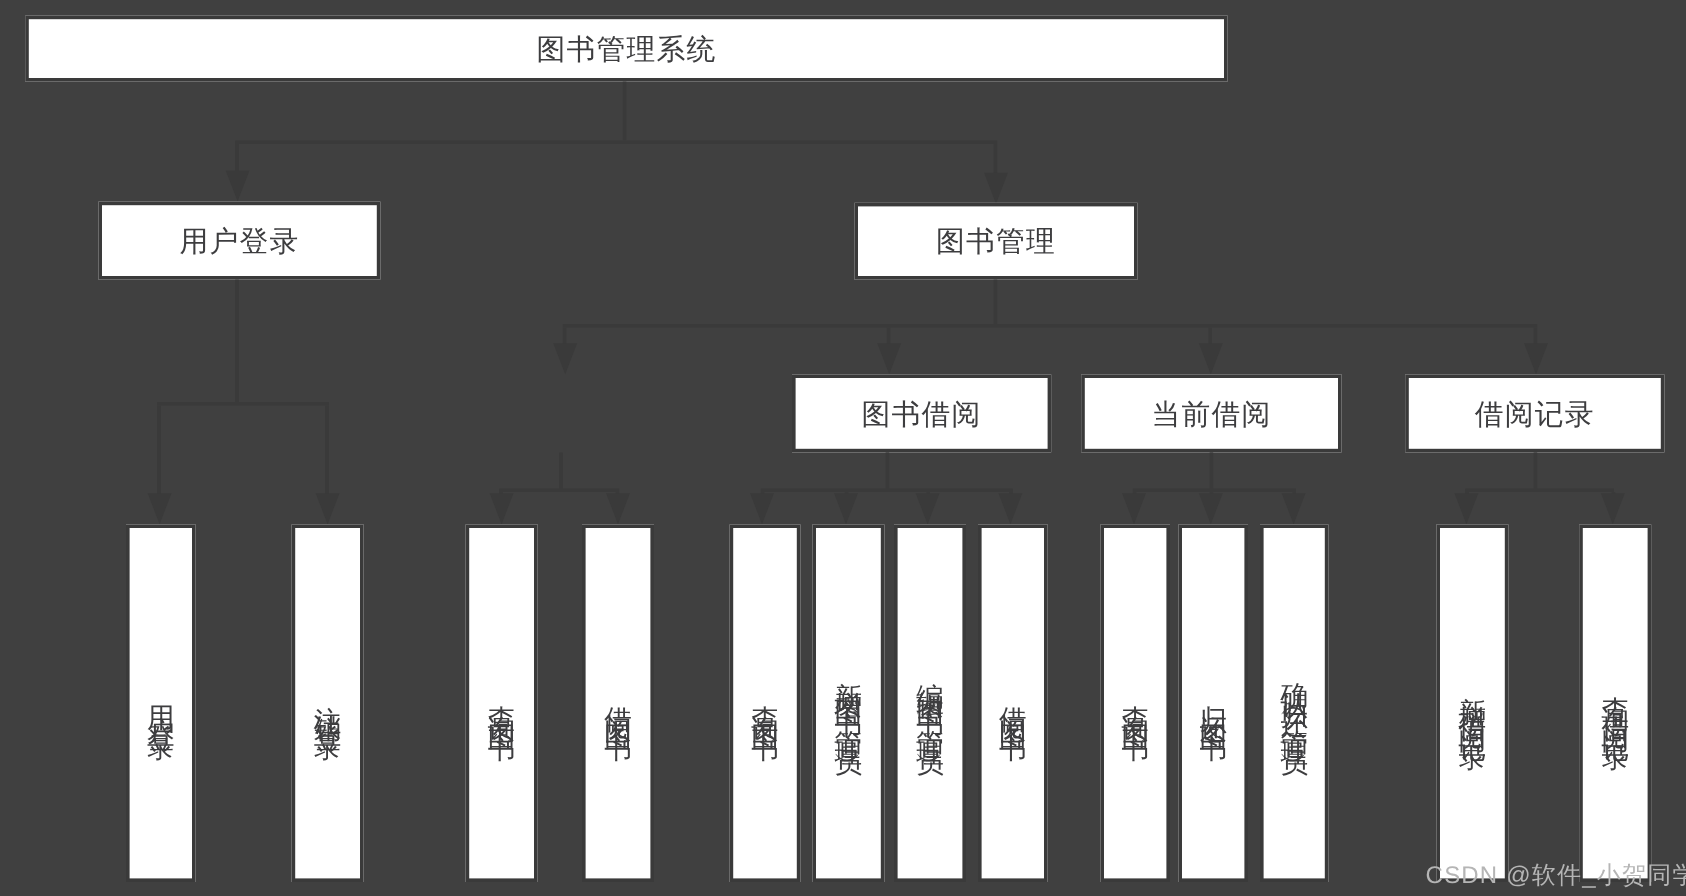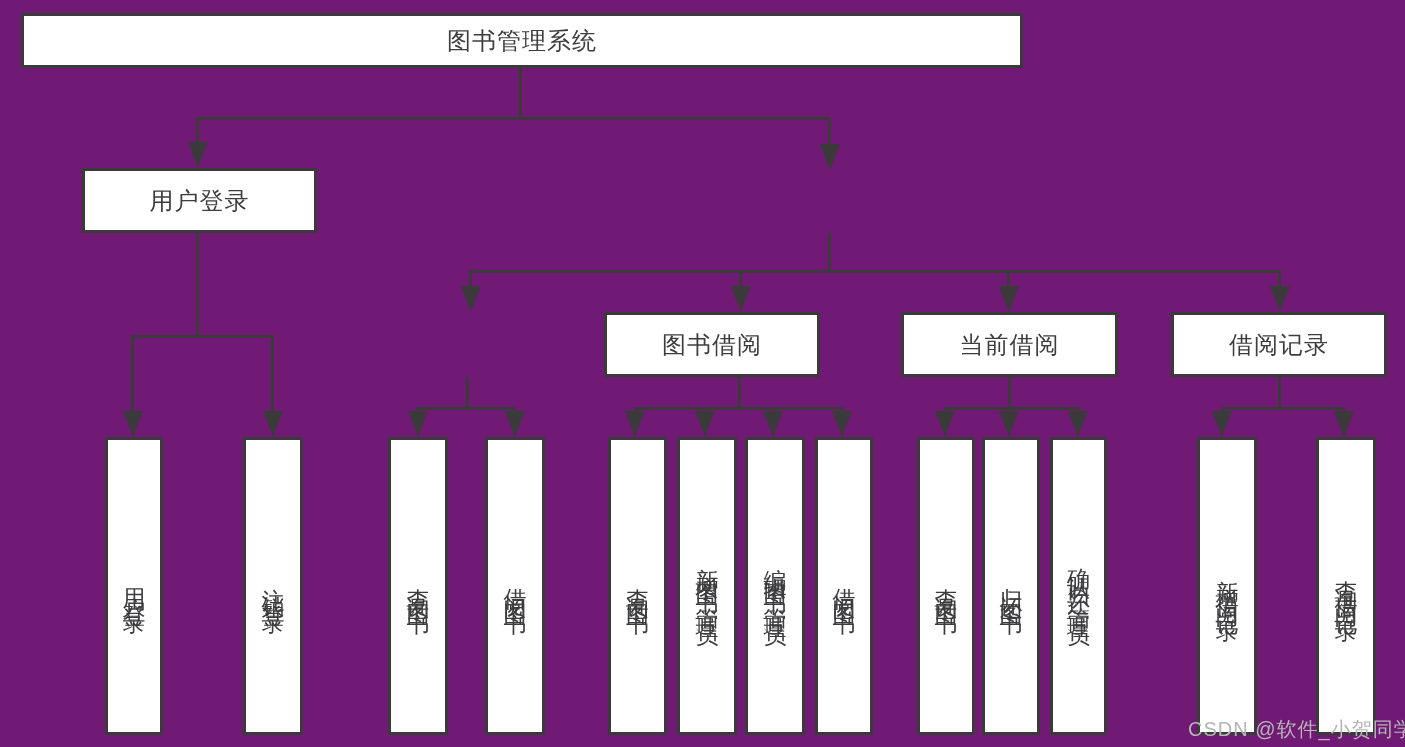--- a/index.html
+++ b/index.html
@@ -2,21 +2,21 @@
 <html style="--line: #3a3a3a; --text: #3d3d3f; --wm: #b5b5b5;"><head>
 <meta charset="utf-8">
 <style>
   :root{
     --line:#3a3a3a;
     --text:#3d3d3f;
     --wm:#b5b5b5;
   }
   html,body{margin:0;padding:0;background:#ffffff;}
   body{font-family:"Liberation Sans","DejaVu Sans",sans-serif;}
-  .canvas{position:relative;width:1405px;height:747px;background:#701a75;overflow:hidden;}
+  .canvas{position:relative;width:1405px;height:747px;background:#404040;overflow:hidden;}
   .box{
     position:absolute;box-sizing:border-box;background:#ffffff;
     border:3px solid var(--line);color:var(--text);
     display:flex;align-items:center;justify-content:center;
   }
   .hbox{font-size:24px;letter-spacing:1px;}
   .vbox{font-size:23px;}
   .vbox .vtxt{
     writing-mode:vertical-rl;
     letter-spacing:8px;
@@ -46,40 +46,43 @@
   <div class="ln" style="left:519px;top:68px;width:3px;height:49px;"></div>
   <div class="ln" style="left:196px;top:117px;width:635px;height:3px;"></div>
   <div class="ln" style="left:196px;top:120px;width:3px;height:26px;"></div>
   <div class="arw" style="left:188px;top:142px;"></div>
   <div class="ln" style="left:828px;top:120px;width:3px;height:26px;"></div>
   <div class="arw" style="left:820px;top:144px;"></div>
 
   <div class="box hbox" style="left:82px;top:168px;width:235px;height:65px;">
     <span>用户登录</span>
   </div>
+  <div class="box hbox" style="left:712px;top:169px;width:236px;height:64px;">
+    <span>图书管理</span>
+  </div>
 
   <div class="ln" style="left:196px;top:233px;width:3px;height:104px;"></div>
   <div class="ln" style="left:131px;top:335px;width:143px;height:3px;"></div>
   <div class="ln" style="left:131px;top:338px;width:3px;height:75px;"></div>
   <div class="arw" style="left:123px;top:411px;"></div>
   <div class="ln" style="left:271px;top:338px;width:3px;height:75px;"></div>
   <div class="arw" style="left:263px;top:411px;"></div>
 
   <div class="ln" style="left:828px;top:233px;width:3px;height:39px;"></div>
   <div class="ln" style="left:469px;top:270px;width:812px;height:3px;"></div>
   <div class="ln" style="left:469px;top:273px;width:3px;height:15px;"></div>
   <div class="arw" style="left:461px;top:286px;"></div>
   <div class="ln" style="left:739px;top:273px;width:3px;height:15px;"></div>
   <div class="arw" style="left:731px;top:286px;"></div>
   <div class="ln" style="left:1007px;top:273px;width:3px;height:15px;"></div>
   <div class="arw" style="left:999px;top:286px;"></div>
   <div class="ln" style="left:1278px;top:273px;width:3px;height:15px;"></div>
   <div class="arw" style="left:1270px;top:286px;"></div>
 
-  <div class="box hbox" style="left:604px;top:312px;width:216px;height:65px;">
+  <div class="box hbox" style="left:660px;top:312px;width:216px;height:65px;">
     <span>图书借阅</span>
   </div>
   <div class="box hbox" style="left:901px;top:312px;width:217px;height:65px;">
     <span>当前借阅</span>
   </div>
   <div class="box hbox" style="left:1171px;top:312px;width:216px;height:65px;">
     <span>借阅记录</span>
   </div>
 
   <div class="ln" style="left:466px;top:377px;width:3px;height:32px;"></div>

